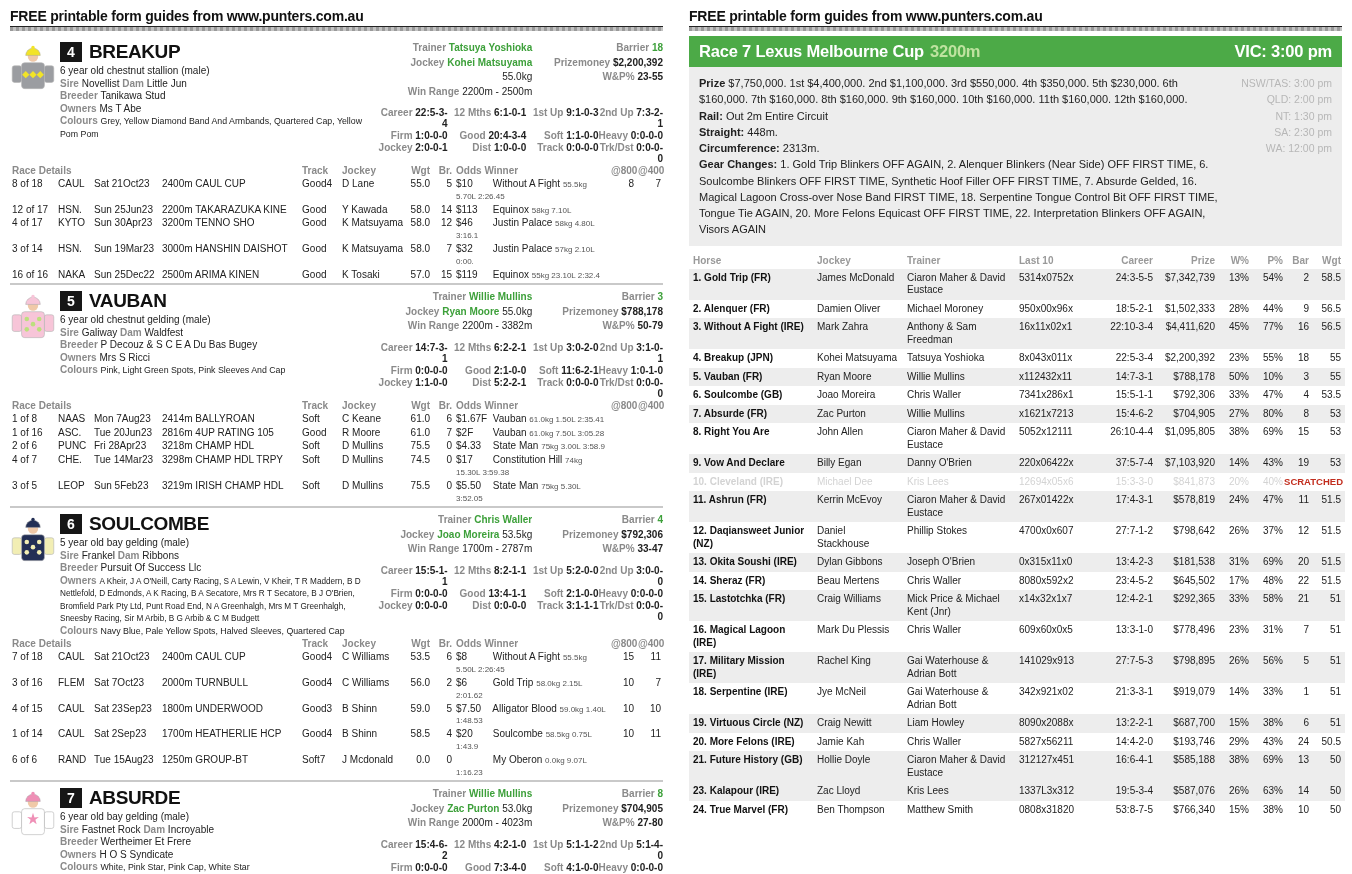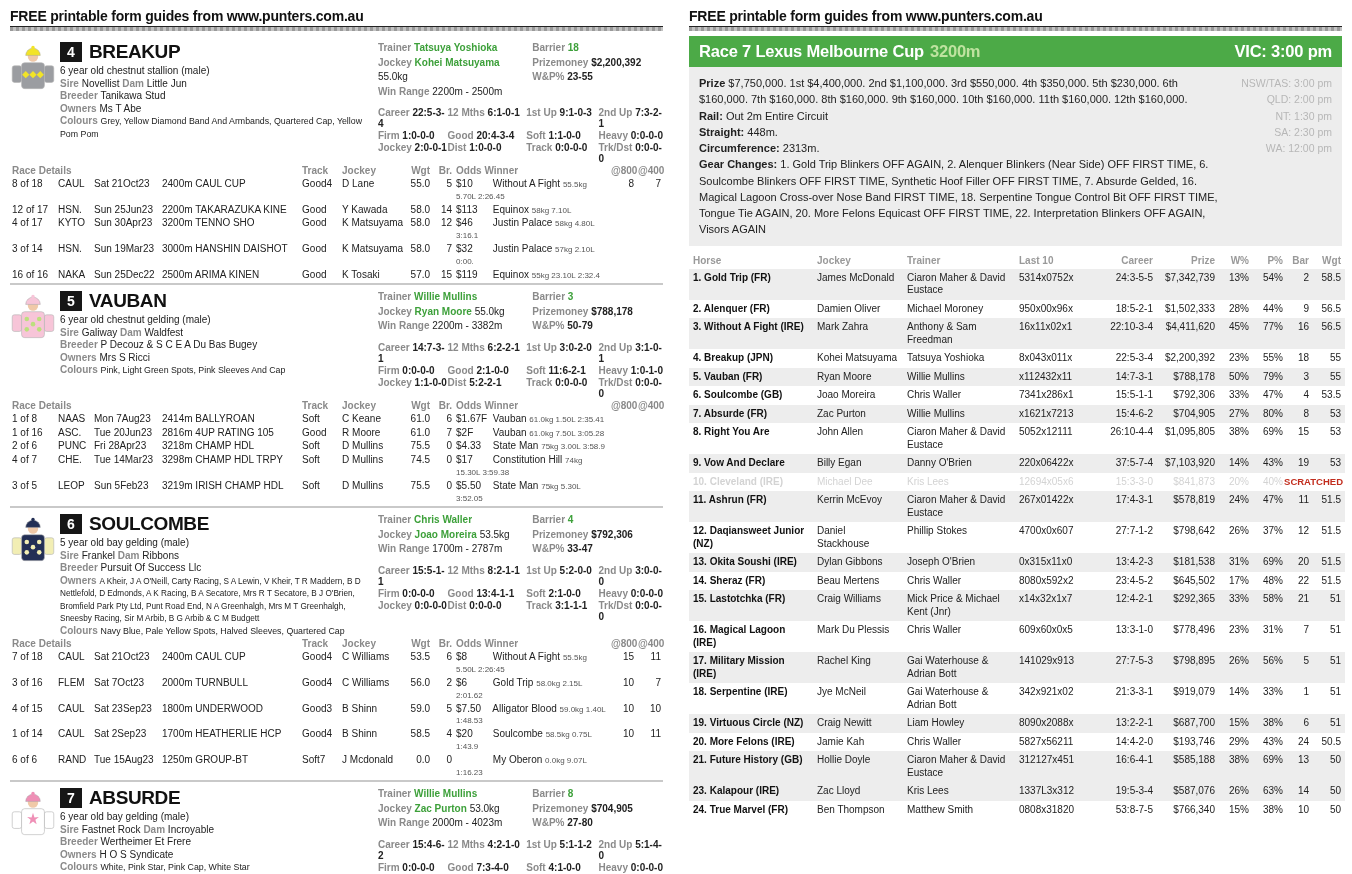--- a/index.html
+++ b/index.html
@@ -18,21 +18,21 @@
   .horse-top{display:flex;}
   .silk{flex:0 0 50px;padding-top:3px;}
   .horse-main{flex:1.08;padding-right:10px;min-width:0;}
   .name-row{display:flex;align-items:center;gap:7px;margin-bottom:2px;}
   .num-box{background:#161616;color:#fff;font-weight:bold;font-size:14px;min-width:22px;height:20px;
     display:inline-flex;align-items:center;justify-content:center;}
   .horse-name{font-size:19px;font-weight:800;letter-spacing:-0.4px;color:#111;}
   .pedigree{font-size:10px;line-height:1.25;}
   .pedigree .val-sm{font-size:8.8px;}
   .pedigree .val-xs{font-size:8.2px;}
-  .horse-side{flex:1;font-size:10px;min-width:0;}
+  .horse-side{flex:1;font-size:10px;min-width:0;text-align:right;}
   .side-cols{display:flex;}
   .side-col1{flex:1.18;line-height:1.45;}
   .side-col2{flex:1;line-height:1.45;}
   .stats-grid{display:grid;grid-template-columns:1.08fr 1.22fr 1.12fr 1fr;margin-top:8px;row-gap:1px;font-size:10px;}
   .stat .sv{font-weight:bold;}
   .form-table{width:100%;border-collapse:collapse;table-layout:fixed;font-size:10px;}
   .form-table th{color:#8a8a8a;font-weight:bold;text-align:left;padding:1px 2px;}
   .form-table td{padding:1px 2px;vertical-align:top;line-height:1.18;overflow:hidden;white-space:nowrap;}
   .form-table td.odds,.form-table th.odds{white-space:normal;}
   .form-table .r{text-align:right;}
@@ -700,21 +700,21 @@
           </tr>
 
           <tr class="shade">
             <td class="hname">5. Vauban (FR)</td>
             <td>Ryan Moore</td>
             <td>Willie Mullins</td>
             <td>x112432x11</td>
             <td class="r">14:7-3-1</td>
             <td class="r">$788,178</td>
             <td class="r">50%</td>
-            <td class="r">79%</td>
+            <td class="r">10%</td>
             <td class="r">3</td>
             <td class="r wgtcell"><span>55</span></td>
           </tr>
 
           <tr>
             <td class="hname">6. Soulcombe (GB)</td>
             <td>Joao Moreira</td>
             <td>Chris Waller</td>
             <td>7341x286x1</td>
             <td class="r">15:5-1-1</td>

